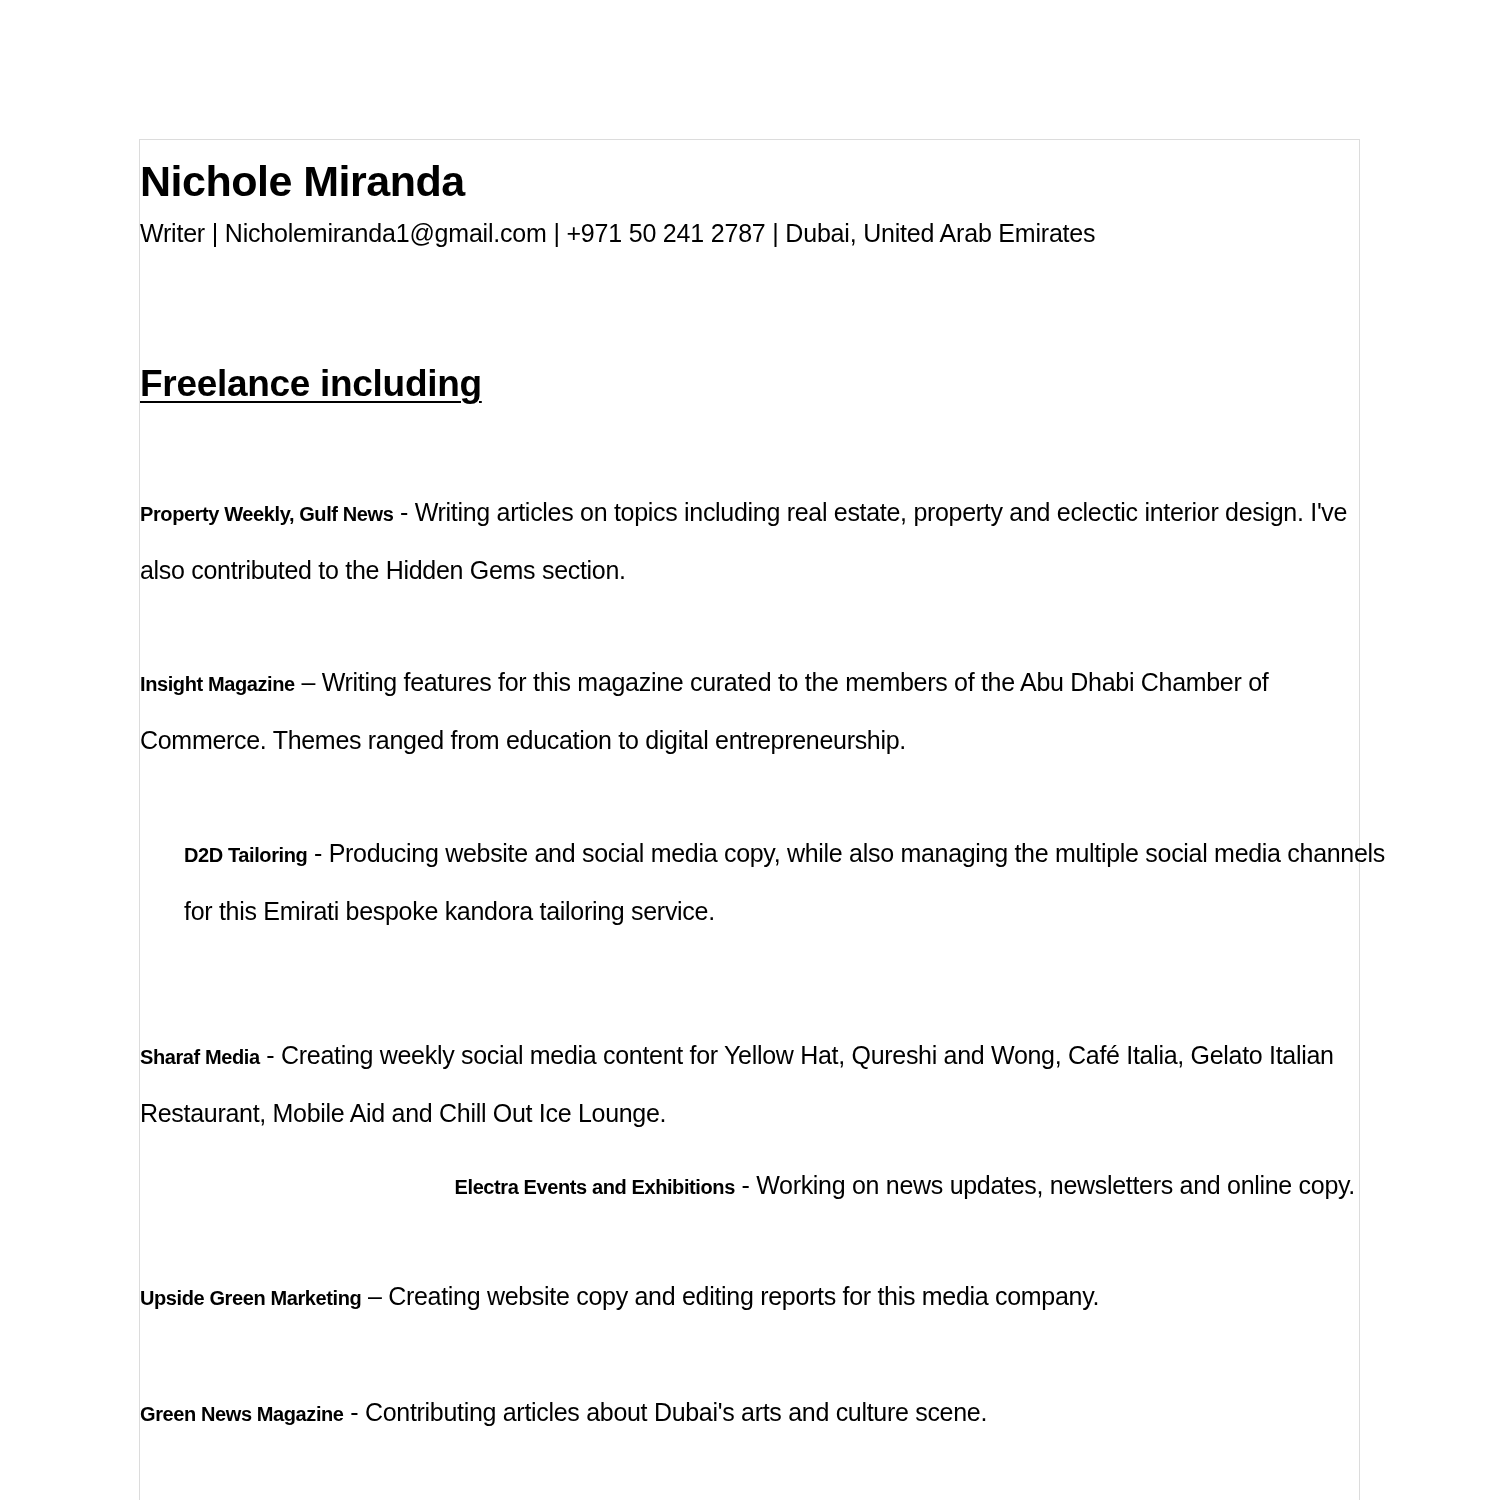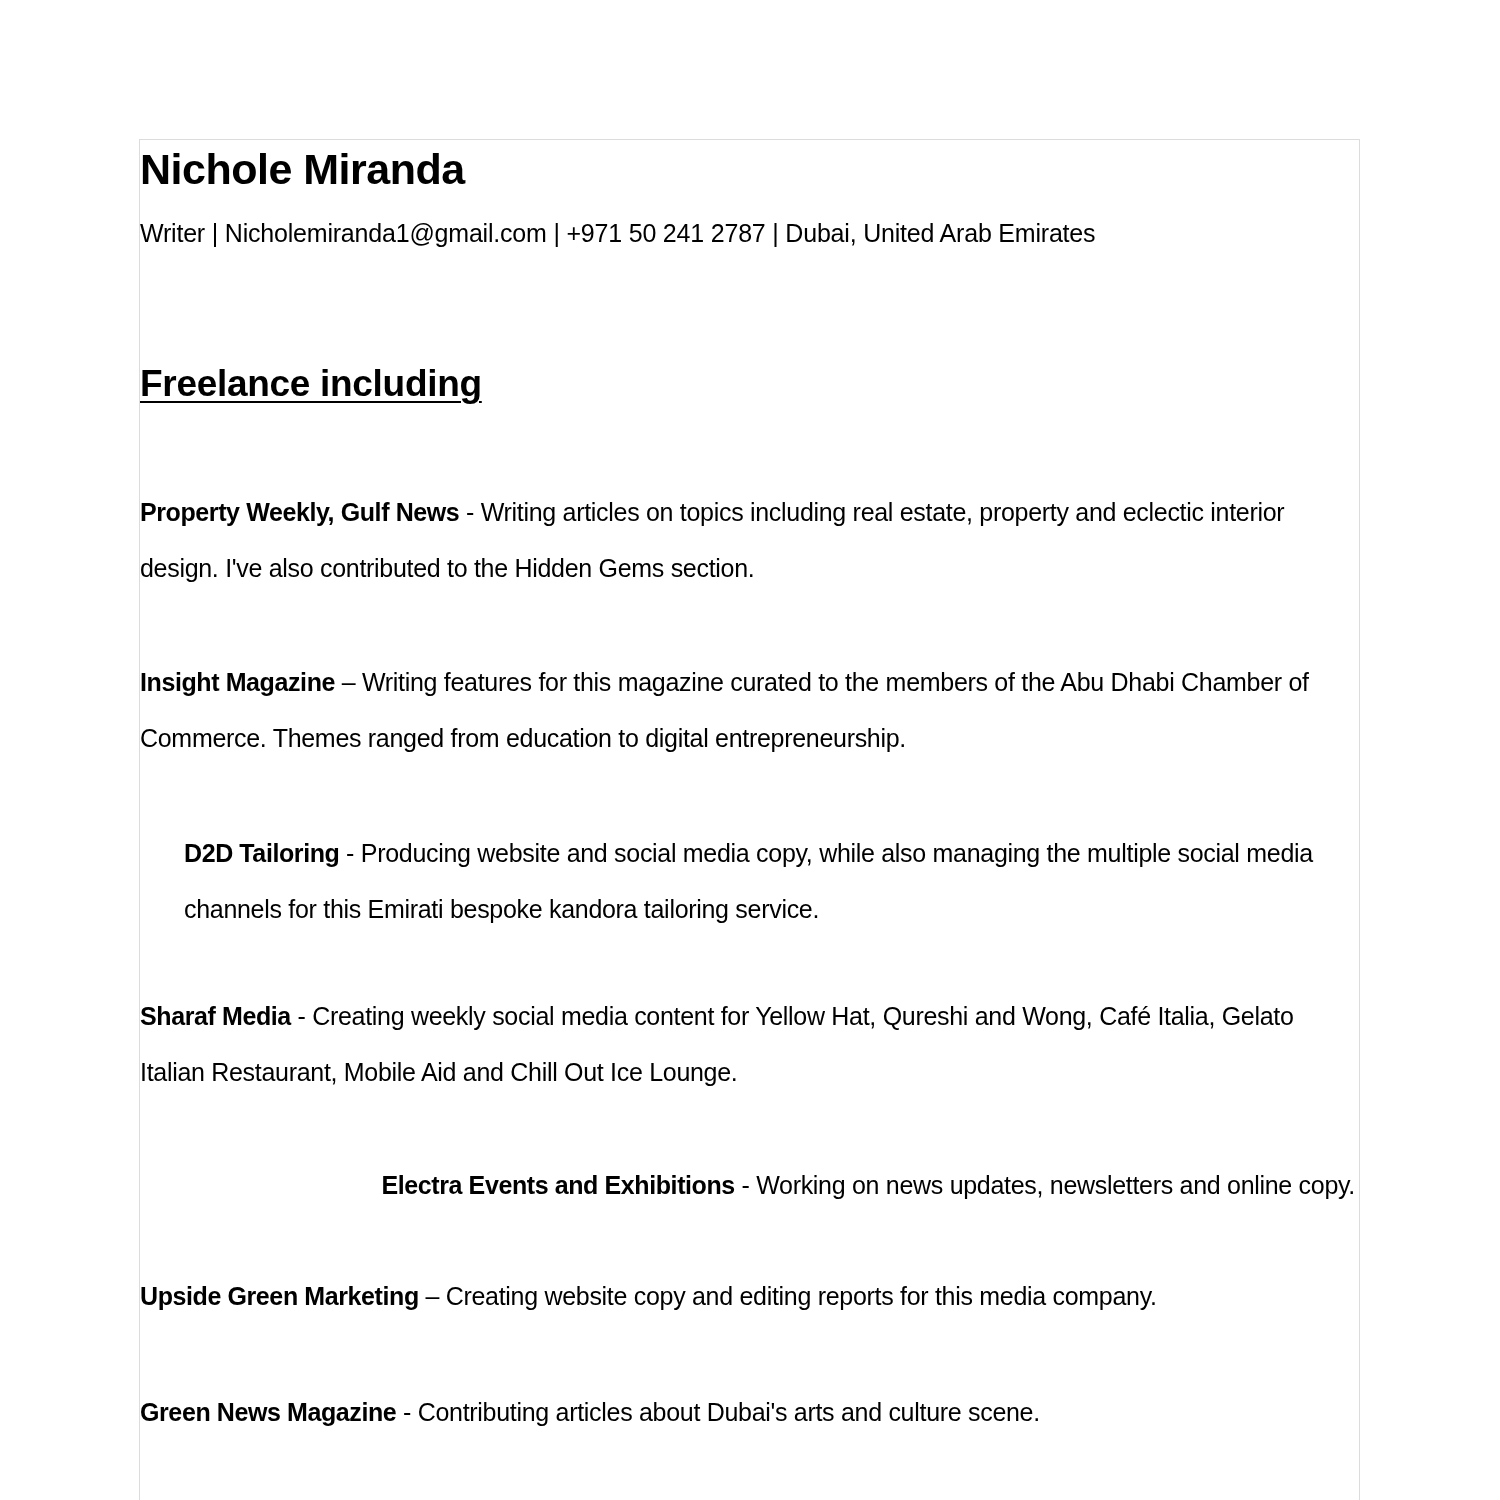--- a/index.html
+++ b/index.html
@@ -26,21 +26,21 @@
     }
     .content {
       position: absolute;
       left: 140px;
       top: 0;
       width: 1215px;
     }
     .name {
       position: absolute;
       left: 0;
-      top: 145px;
+      top: 157px;
       font-size: 43px;
       font-weight: bold;
       letter-spacing: -0.5px;
       white-space: nowrap;
     }
     .contact {
       position: absolute;
       left: 0;
       top: 219px;
       font-size: 25px;
@@ -62,21 +62,21 @@
     .entry {
       position: absolute;
       left: 0;
       width: 1215px;
       font-size: 25px;
       line-height: 56px;
       letter-spacing: -0.3px;
     }
     .entry .org {
       font-weight: bold;
-      font-size: 25px;
+      font-size: 20px;
       letter-spacing: -0.4px;
     }
   </style>
 </head>
 <body>
 
 <div class="page-box"></div>
 
 <div class="content">
   <div class="name">Nichole Miranda</div>
@@ -89,21 +89,21 @@
   </div>
 
   <div class="entry" style="top:654px;">
     <span class="org">Insight Magazine</span><span> – </span><span>Writing features for this magazine curated to the members of the Abu Dhabi Chamber of Commerce. Themes ranged from education to digital entrepreneurship.</span>
   </div>
 
   <div class="entry" style="top:825px;margin-left:44px;">
     <span class="org">D2D Tailoring</span><span> - </span><span>Producing website and social media copy, while also managing the multiple social media channels for this Emirati bespoke kandora tailoring service.</span>
   </div>
 
-  <div class="entry" style="top:988px;">
+  <div class="entry" style="top:1027px;">
     <span class="org">Sharaf Media</span><span> - </span><span>Creating weekly social media content for Yellow Hat, Qureshi and Wong, Café Italia, Gelato Italian Restaurant, Mobile Aid and Chill Out Ice Lounge.</span>
   </div>
 
   <div class="entry" style="top:1157px;text-align:right;">
     <span class="org">Electra Events and Exhibitions</span><span> - </span><span>Working on news updates, newsletters and online copy.</span>
   </div>
 
   <div class="entry" style="top:1268px;">
     <span class="org">Upside Green Marketing</span><span> – </span><span>Creating website copy and editing reports for this media company.</span>
   </div>

